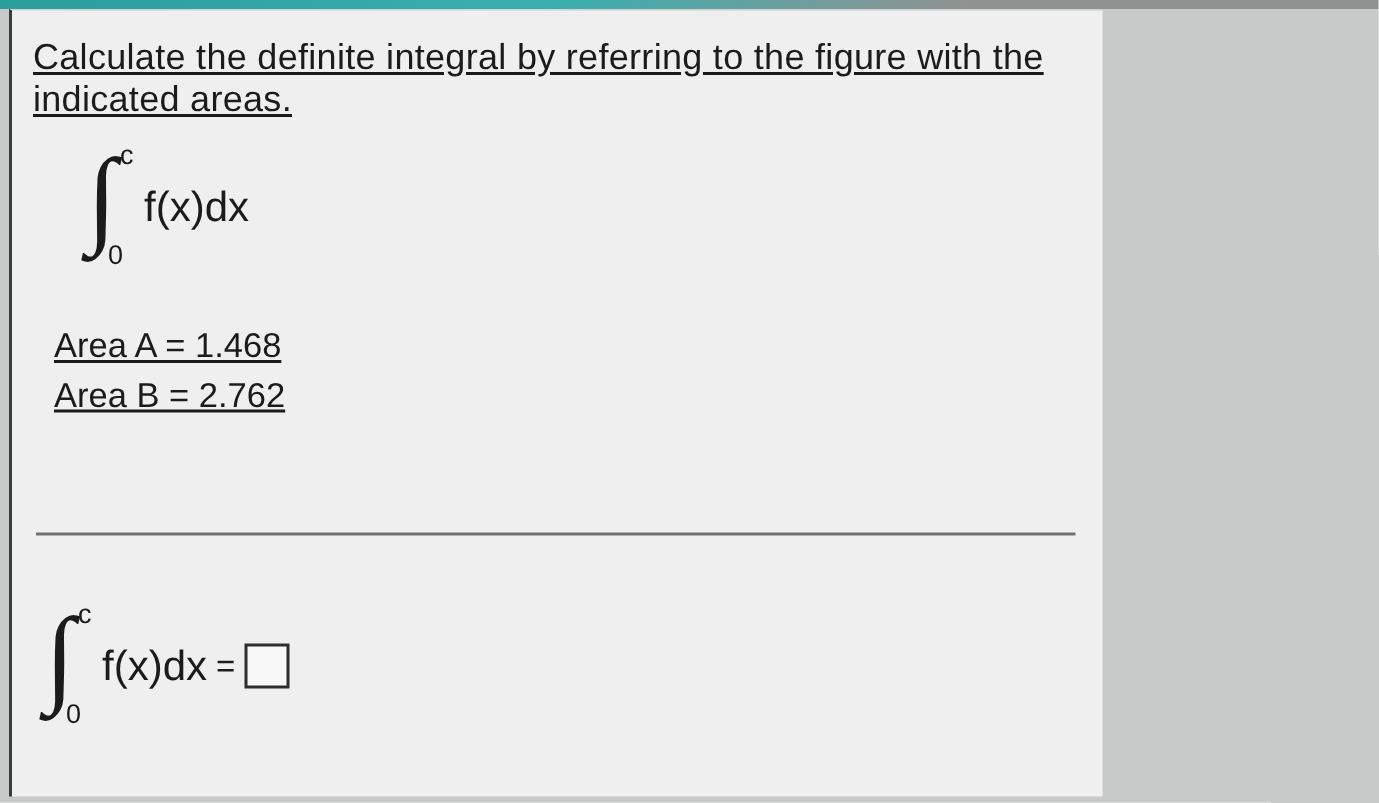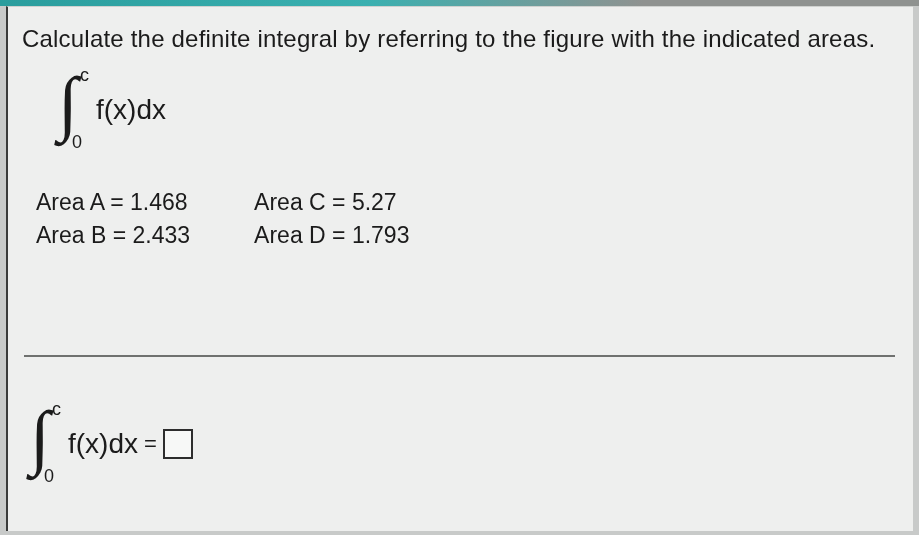--- a/index.html
+++ b/index.html
@@ -9,28 +9,29 @@
     background: #c8cac9;
     position: relative;
   }
   .top-bar {
     width: 100%;
     height: 6px;
     background: linear-gradient(90deg, #2a9d9d 0%, #3ab0b0 40%, #8f9290 70%, #8f9290 100%);
   }
   .page {
     background: #eeefee;
-    width: 907px;
+    width: 729px;
     height: 525px;
     margin: 0 6px;
     border-left: 2px solid #3a3b3a;
     border-top: 1px solid #cfd1cf;
     position: relative;
     font-size: 23px;
     color: #1b1b1b;
+    text-decoration: underline;
   }
   .prompt {
     padding: 18px 14px 0 14px;
     font-size: 24px;
     letter-spacing: 0.2px;
   }
   .question-block {
     padding: 18px 0 0 52px;
   }
   .integral {
@@ -63,21 +64,20 @@
     top: -4px;
   }
   .int-body {
     display: flex;
     align-items: center;
     font-size: 28px;
     padding-left: 2px;
   }
   .areas {
     display: flex;
-    gap: 64px;
     padding: 34px 0 0 28px;
     font-size: 23px;
   }
   .areas .col div {
     margin-bottom: 6px;
   }
   .divider {
     position: absolute;
     left: 16px;
     right: 18px;
@@ -122,25 +122,21 @@
         <span class="int-sym">∫</span>
         <span class="int-lower">0</span>
       </div>
       <div class="int-body">f(x)dx</div>
     </div>
   </div>
 
   <div class="areas">
     <div class="col">
       <div>Area A = 1.468</div>
-      <div>Area B = 2.433</div>
-    </div>
-    <div class="col">
-      <div>Area C = 5.27</div>
-      <div>Area D = 1.793</div>
+      <div>Area B = 2.762</div>
     </div>
   </div>
 
   <div class="divider"></div>
 
   <div class="answer-block">
     <div class="answer-row">
       <div class="integral">
         <div class="int-sym-wrap">
           <span class="int-upper">c</span>

